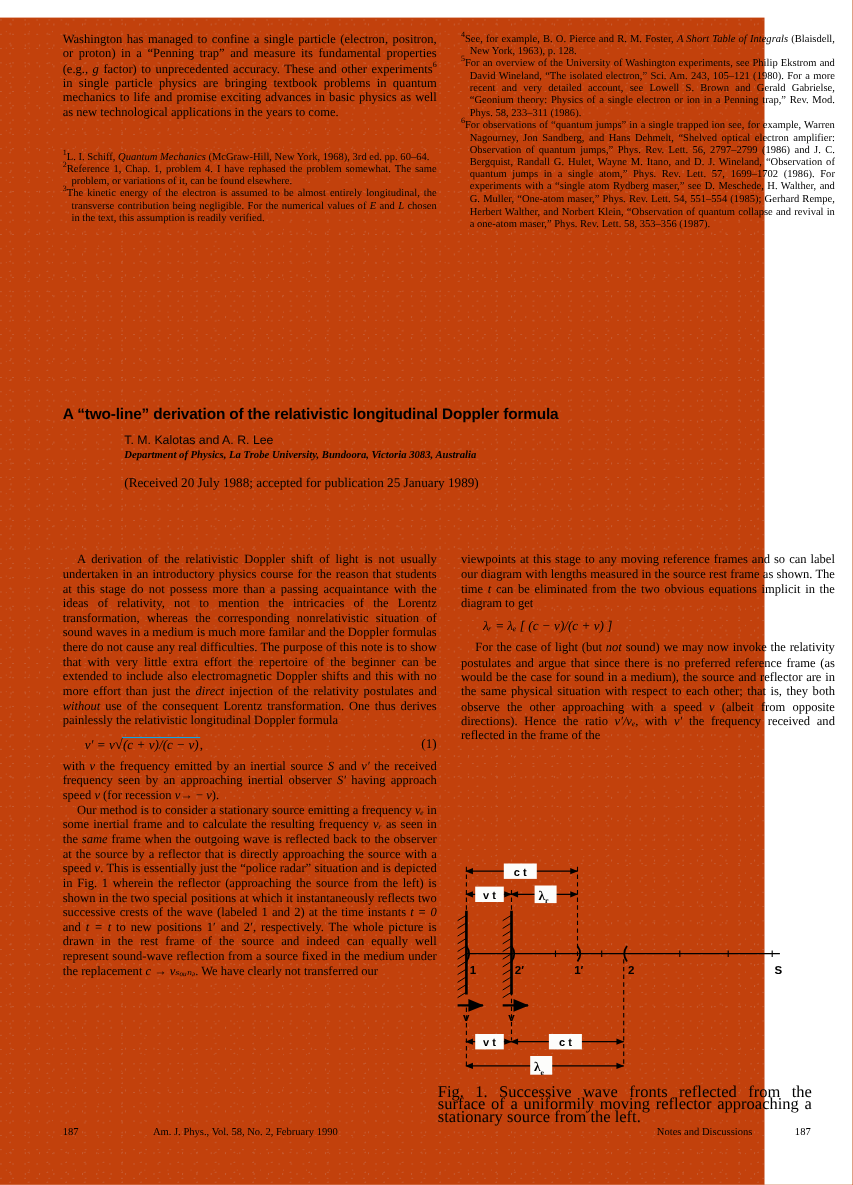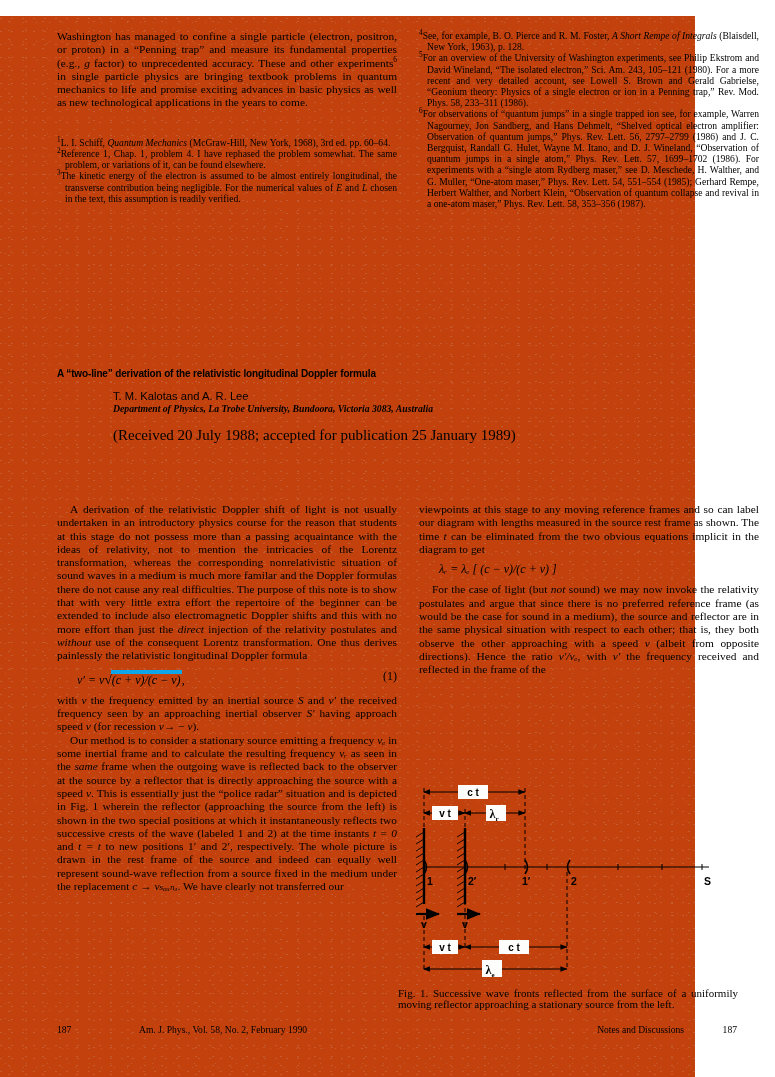--- a/index.html
+++ b/index.html
@@ -71,76 +71,76 @@
   sup { font-size: 7.3px; vertical-align: super; line-height: 0; }
 
   i, .it { font-style: italic; }
   b, .bd { font-weight: normal; }
 
   
   #title-block { position: absolute; left: 57px; top: 352px; width: 680px; }
   .art-title {
     font-family: "Liberation Sans", "DejaVu Sans", sans-serif;
     font-weight: bold;
-    font-size: 10px;
+    font-size: 14px;
     letter-spacing: -0.15px;
     margin: 0 0 11px 0;
   }
   .authors {
     font-family: "Liberation Sans", "DejaVu Sans", sans-serif;
     font-size: 11.2px;
     margin: 0 0 1px 56px;
   }
   .affil {
     font-family: "Liberation Serif", "DejaVu Serif", serif;
     font-style: italic;
     font-weight: bold;
     font-size: 9.7px;
     margin: 0 0 13px 56px;
   }
   .received {
-    font-size: 15px;
+    font-size: 12px;
     margin: 0 0 0 56px;
   }
 
   
   .eq {
     position: relative;
     font-size: 12px;
     margin: 7px 0 7px 0;
     padding-left: 20px;
     font-family: "Liberation Serif", "DejaVu Serif", serif;
   }
   .eq .num {
     position: absolute;
     right: 0;
     top: 0;
   }
   .radical {
     display: inline-block;
-    border-top: 4px solid #0ea5e9;
+    border-top: 1px solid #0ea5e9;
     padding: 0 1px 0 1px;
     margin-left: -1px;
   }
   .sqrt-sign { font-size: 13.5px; }
 
   
   #figure-box {
     position: absolute;
     left: 404px;
     top: 760px;
     width: 332px;
     height: 205px;
   }
   #fig-caption {
     position: absolute;
     left: 398px;
     top: 972px;
     width: 340px;
-    font-size: 11px;
+    font-size: 15px;
     line-height: 11.4px;
     text-align: justify;
   }
 
   
   #footer {
     position: absolute;
     left: 57px;
     top: 1008px;
     width: 680px;
@@ -166,21 +166,21 @@
 
       <div class="fn" style="margin-top:27px;">
         <p><sup>1</sup><span>L. I. Schiff, </span><i>Quantum Mechanics</i><span> (McGraw-Hill, New York, 1968), 3rd ed. pp. 60–64.</span></p>
         <p><sup>2</sup><span>Reference 1, Chap. 1, problem 4. I have rephased the problem somewhat. The same problem, or variations of it, can be found elsewhere.</span></p>
         <p><sup>3</sup><span>The kinetic energy of the electron is assumed to be almost entirely longitudinal, the transverse contribution being negligible. For the numerical values of </span><i>E</i><span> and </span><i>L</i><span> chosen in the text, this assumption is readily verified.</span></p>
       </div>
     </div>
 
     <div class="col">
       <div class="fn">
-        <p><sup>4</sup><span>See, for example, B. O. Pierce and R. M. Foster, </span><i>A Short Rempe of Integrals</i><span> (Blaisdell, New York, 1963), p. 128.</span></p>
+        <p><sup>4</sup><span>See, for example, B. O. Pierce and R. M. Foster, </span><i>A Short Table of Integrals</i><span> (Blaisdell, New York, 1963), p. 128.</span></p>
         <p><sup>5</sup><span>For an overview of the University of Washington experiments, see Philip Ekstrom and David Wineland, “The isolated electron,” Sci. Am. </span><b>243</b><span>, 105–121 (1980). For a more recent and very detailed account, see Lowell S. Brown and Gerald Gabrielse, “Geonium theory: Physics of a single electron or ion in a Penning trap,” Rev. Mod. Phys. </span><b>58</b><span>, 233–311 (1986).</span></p>
         <p><sup>6</sup><span>For observations of “quantum jumps” in a single trapped ion see, for example, Warren Nagourney, Jon Sandberg, and Hans Dehmelt, “Shelved optical electron amplifier: Observation of quantum jumps,” Phys. Rev. Lett. </span><b>56</b><span>, 2797–2799 (1986) and J. C. Bergquist, Randall G. Hulet, Wayne M. Itano, and D. J. Wineland, “Observation of quantum jumps in a single atom,” Phys. Rev. Lett. </span><b>57</b><span>, 1699–1702 (1986). For experiments with a “single atom Rydberg maser,” see D. Meschede, H. Walther, and G. Muller, “One-atom maser,” Phys. Rev. Lett. </span><b>54</b><span>, 551–554 (1985); Gerhard Rempe, Herbert Walther, and Norbert Klein, “Observation of quantum collapse and revival in a one-atom maser,” Phys. Rev. Lett. </span><b>58</b><span>, 353–356 (1987).</span></p>
       </div>
     </div>
   </div>
 
   <div id="title-block">
     <h1 class="art-title">A “two-line” derivation of the relativistic longitudinal Doppler formula</h1>
     <p class="authors">T. M. Kalotas and A. R. Lee</p>
     <p class="affil">Department of Physics, La Trobe University, Bundoora, Victoria 3083, Australia</p>

